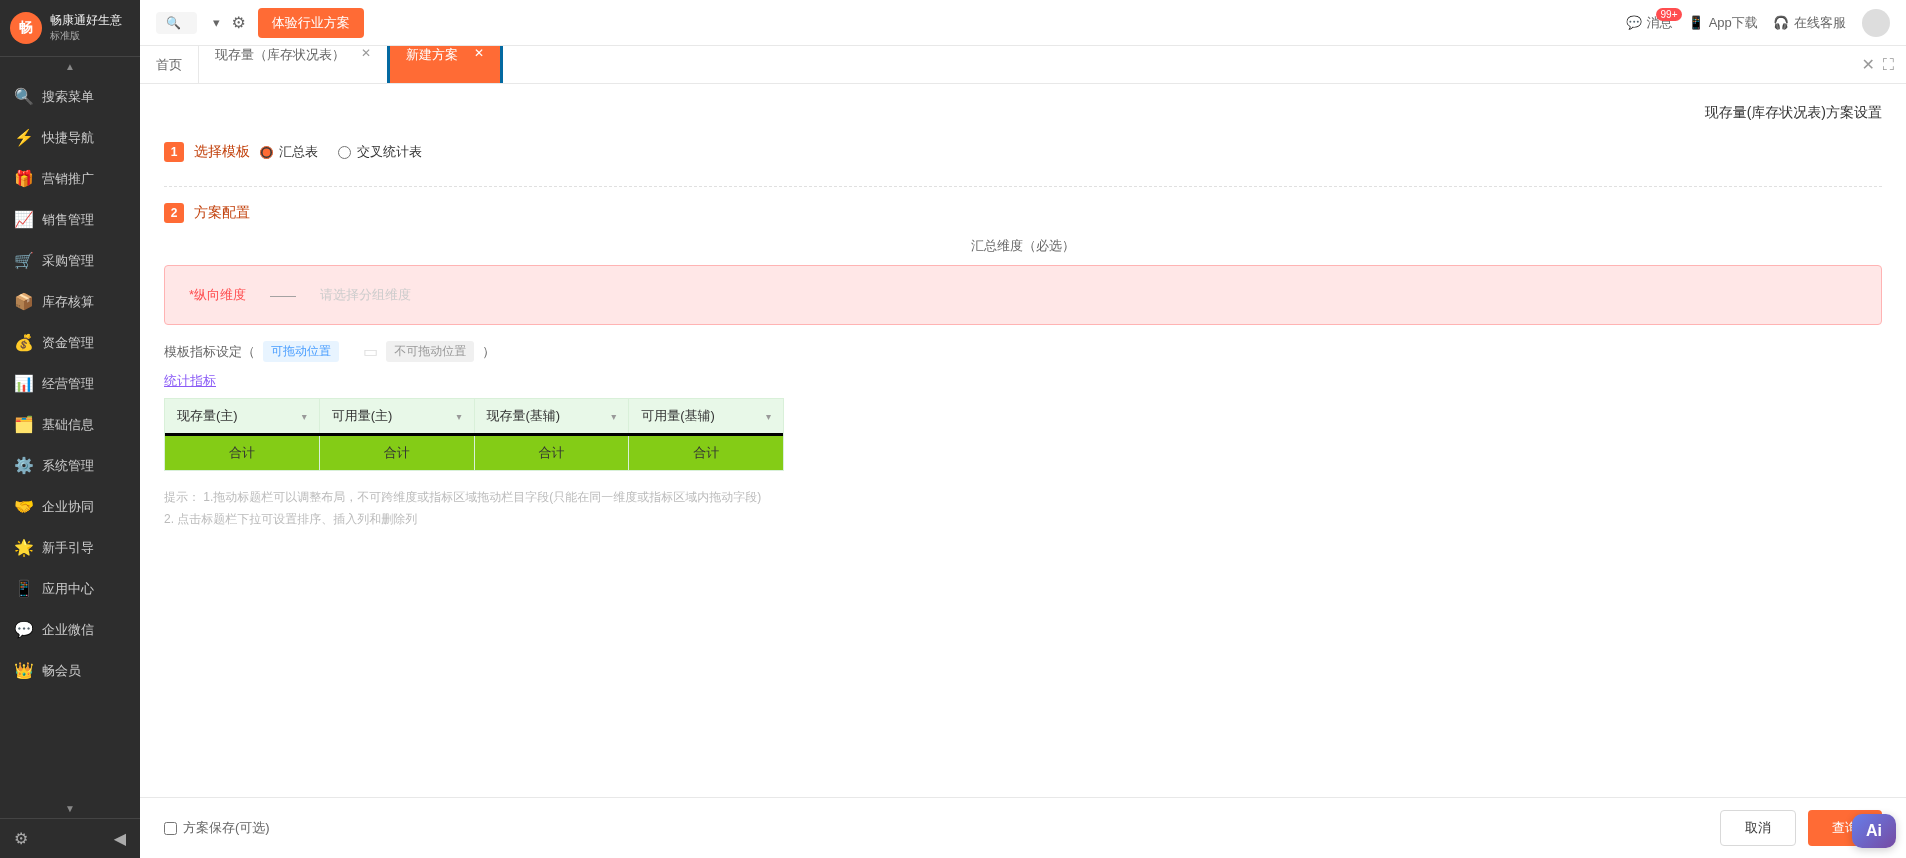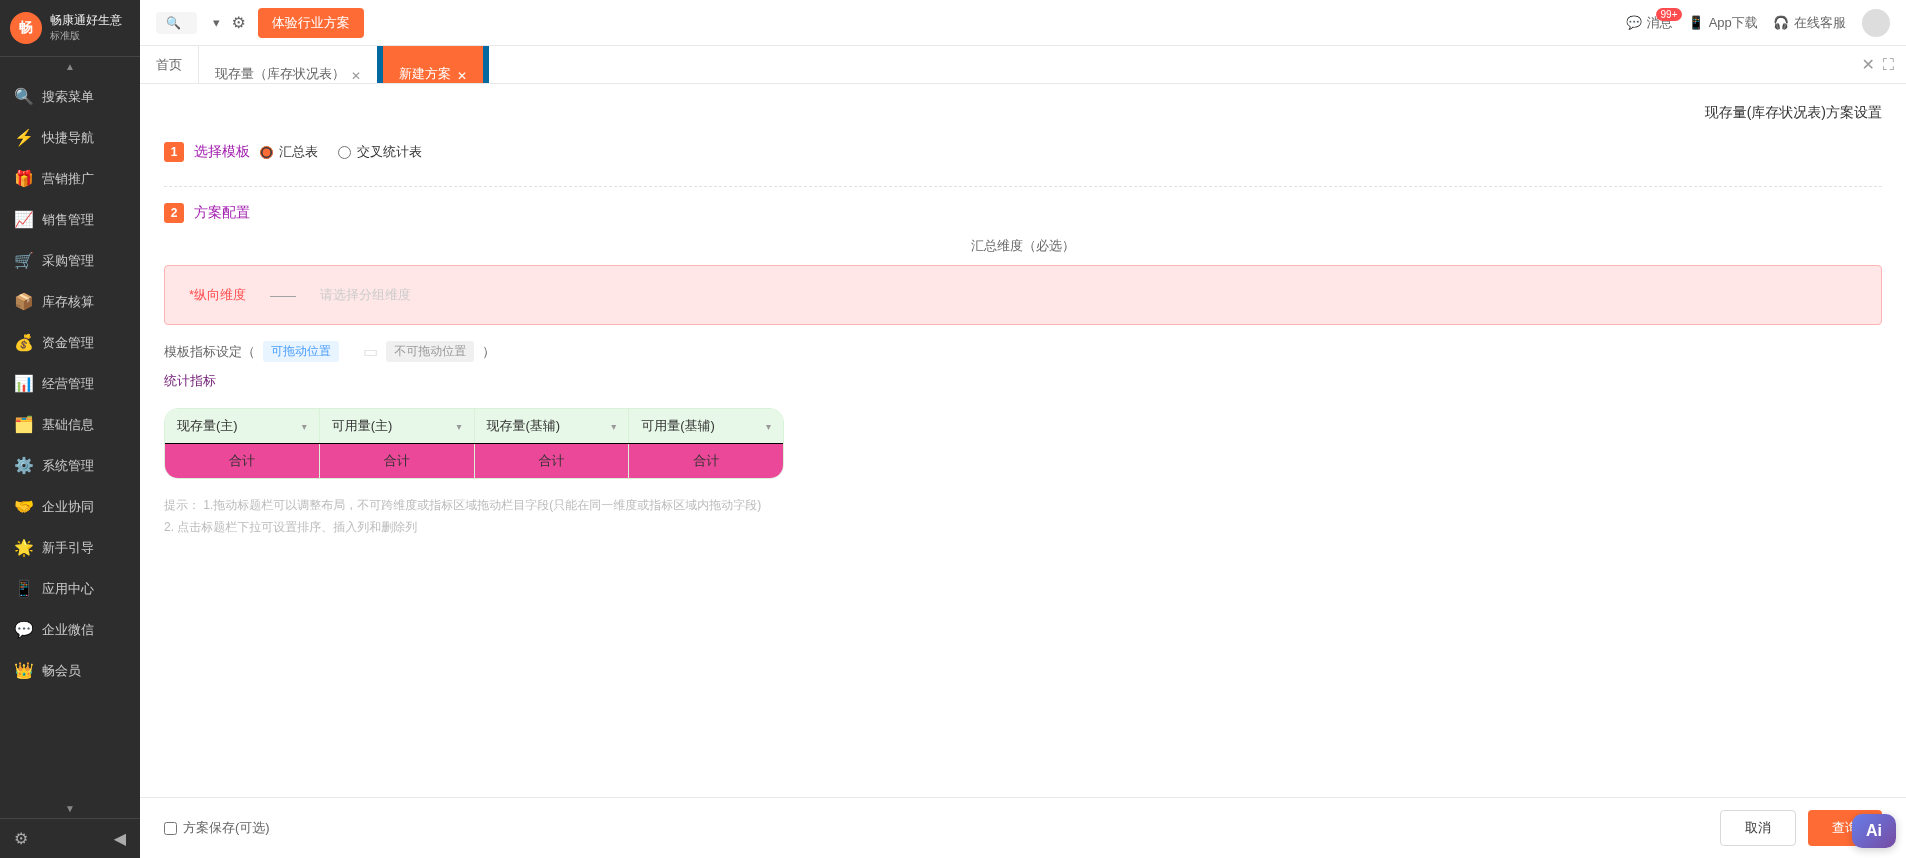--- a/index.html
+++ b/index.html
@@ -76,23 +76,23 @@
     .avatar-box { width: 28px; height: 28px; background: #ddd; border-radius: 50%; }
 
     
     .tabs-bar {
       background: #fff;
       border-bottom: 1px solid #e8e8e8;
       display: flex; align-items: center; height: 38px; flex-shrink: 0;
       padding: 0 0 0 0;
     }
     .tab-item {
-      display: flex; align-items: flex-end; gap: 6px;
+      display: flex; align-items: flex-start; gap: 16px;
       padding: 0 16px; height: 100%; cursor: pointer;
-      font-size: 13px; color: #666; border-right: 6px solid #0369a1;
+      font-size: 13px; color: #666; border-right: 3px solid #0369a1;
       position: relative;
     }
     .tab-home { padding: 0 16px; color: #666; font-size: 13px; cursor: pointer; height: 100%; display: flex; align-items: center; border-right: 1px solid #e8e8e8; }
     .tab-close { font-size: 12px; color: #999; cursor: pointer; }
     .tab-item.highlight { background: #ff6b35; color: white; }
     .tab-item.highlight .tab-close { color: white; }
 
     
     .page-body { flex: 1; overflow-y: auto; background: #f5f5f5; padding: 0; position: relative; }
     .page-content { background: #fff; margin: 0; padding: 20px 24px; min-height: 100%; }
@@ -100,21 +100,21 @@
     .page-title { font-size: 14px; color: #333; margin-bottom: 20px; text-align: right; }
 
     
     .step-section { margin-bottom: 24px; }
     .step-header { display: flex; align-items: center; gap: 10px; margin-bottom: 14px; }
     .step-num {
       width: 20px; height: 20px; background: #ff6b35; color: white;
       border-radius: 3px; display: flex; align-items: center; justify-content: center;
       font-size: 12px; font-weight: bold; flex-shrink: 0;
     }
-    .step-title { font-size: 14px; color: #a21caf; font-weight: 500; }
+    .step-title { font-size: 14px; color: #c2410c; font-weight: 500; }
 
     
     .radio-group { display: flex; align-items: flex-start; gap: 20px; }
     .radio-label { display: flex; align-items: center; gap: 6px; cursor: pointer; font-size: 13px; color: #333; }
     .radio-label input[type=radio] { accent-color: #ff6b35; }
 
     
     .divider { border: none; border-top: 1px dashed #e0e0e0; margin: 16px 0; }
 
     
@@ -136,29 +136,29 @@
       background: #e8f4ff; color: #4a9eff; border-radius: 3px;
       padding: 2px 8px; font-size: 12px;
     }
     .non-draggable-badge {
       background: #f0f0f0; color: #999; border-radius: 3px;
       padding: 2px 8px; font-size: 12px;
     }
 
     
     .stats-section { margin-top: 8px; }
-    .stats-title { color: #701a75; font-size: 13px; margin-bottom: 18px; }
-    .stats-table { border: 1px solid #d9f0d9; border-radius: 14px; overflow: hidden; width: 620px; }
+    .stats-title { color: #8b5cf6; font-size: 13px; margin-bottom: 8px; text-decoration: underline; }
+    .stats-table { border: 1px solid #d9f0d9; border-radius: 0; overflow: hidden; width: 620px; }
     .stats-header { display: flex; background: #e8f8e8; }
     .stats-col {
       flex: 1; display: flex; align-items: center; justify-content: space-between;
       padding: 8px 12px; border-right: 1px solid #d9f0d9; font-size: 13px; color: #333;
     }
     .stats-col:last-child { border-right: none; }
-    .stats-row { display: flex; border-top: 1px solid #000000; background: #ec4899; }
+    .stats-row { display: flex; border-top: 3px solid #000000; background: #84cc16; }
     .stats-cell {
       flex: 1; padding: 8px 12px; border-right: 1px solid #d9f0d9;
       font-size: 13px; color: #333; text-align: center;
     }
     .stats-cell:last-child { border-right: none; }
     .col-chevron { color: #999; font-size: 10px; cursor: pointer; }
 
     
     .tips-section { margin-top: 16px; color: #bbb; font-size: 12px; line-height: 1.8; }
 

